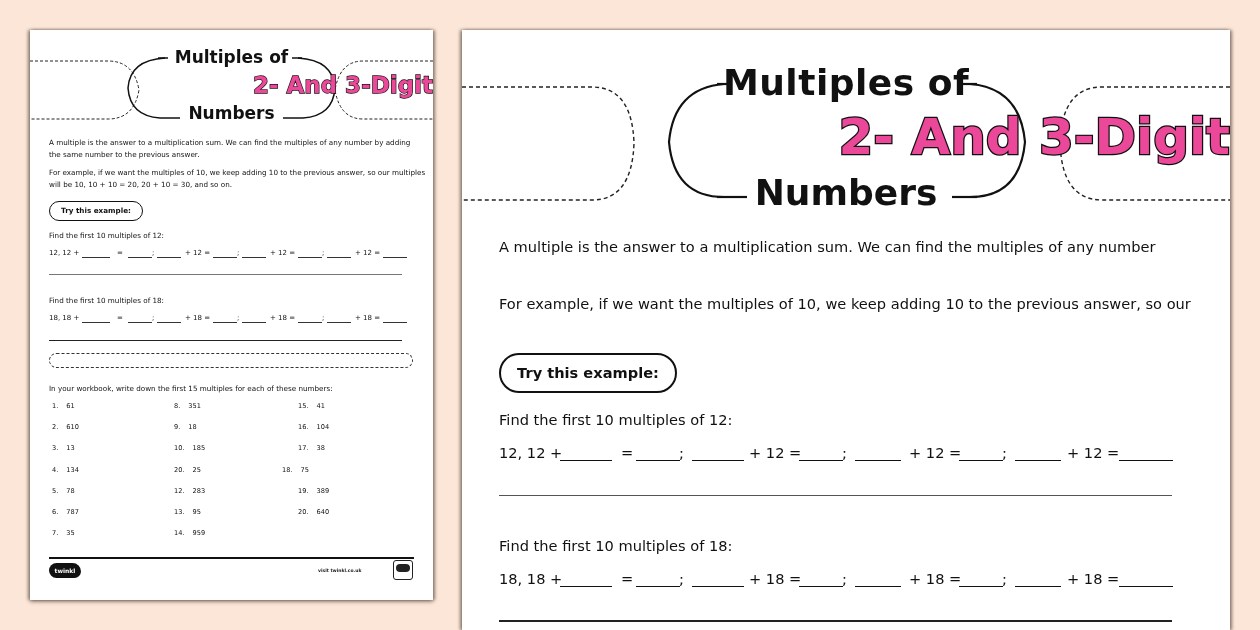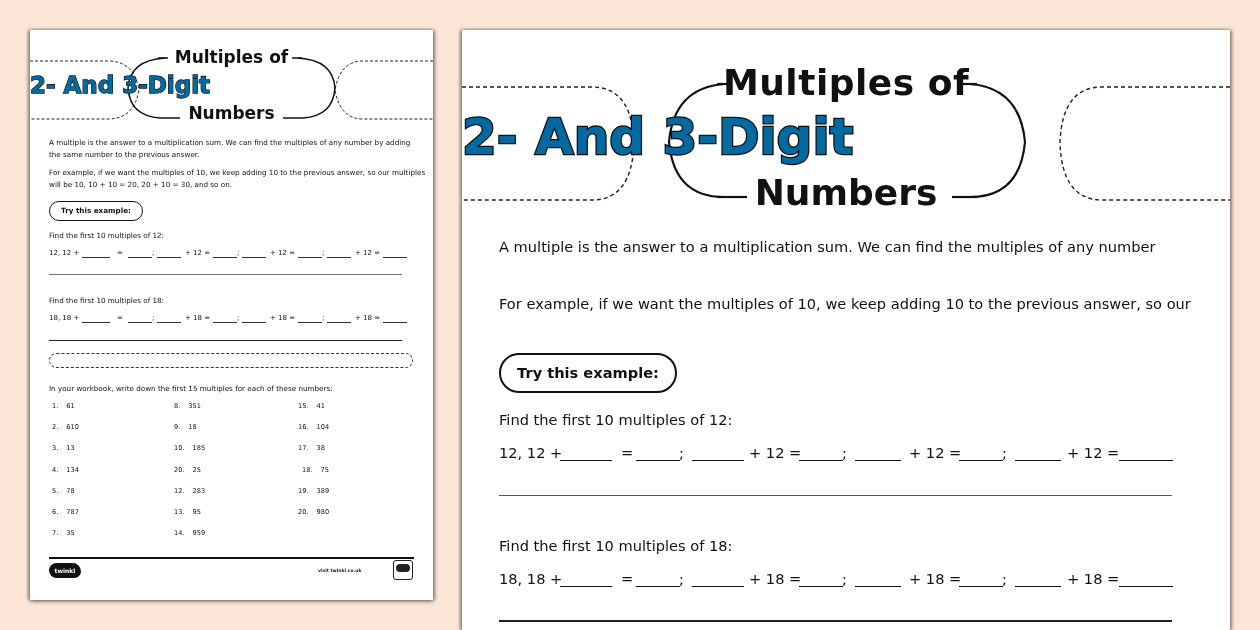--- a/index.html
+++ b/index.html
@@ -21,22 +21,22 @@
 
   
   .banner { position: absolute; }
   .banner svg { position: absolute; left: 0; top: 0; }
   .t-line1, .t-line3 {
     position: absolute; left: 0; right: 0; text-align: center;
     font-weight: bold; color: #111;
     font-family: "DejaVu Sans", sans-serif;
   }
   .t-line2 {
-    position: absolute; left: 0; right: 0; text-align: left;
-    font-weight: bold; color: #0369a1;
+    position: absolute; left: 0; right: 0; text-align: right;
+    font-weight: bold; color: #ec4899;
     font-family: "DejaVu Sans", sans-serif;
     -webkit-text-stroke: 2px #111;
     paint-order: stroke fill;
   }
 
   
   #large-page .banner { left: 0; top: 0; width: 768px; height: 190px; }
   #large-page .t-line1 { top: 32px; font-size: 36px; letter-spacing: 0.5px; }
   #large-page .t-line2 { top: 78px; font-size: 50px; -webkit-text-stroke: 2.5px #111; letter-spacing: 0px; }
   #large-page .t-line3 { top: 142px; font-size: 36px; }
@@ -192,23 +192,23 @@
     <div class="s-item" style="left:122px;top:21px"><span class="n">9.</span><span class="v">18</span></div>
     <div class="s-item" style="left:122px;top:42px"><span class="n">10.</span><span class="v">185</span></div>
     <div class="s-item" style="left:122px;top:64px"><span class="n">20.</span><span class="v">25</span></div>
     <div class="s-item" style="left:122px;top:85px"><span class="n">12.</span><span class="v">283</span></div>
     <div class="s-item" style="left:122px;top:106px"><span class="n">13.</span><span class="v">95</span></div>
     <div class="s-item" style="left:122px;top:127px"><span class="n">14.</span><span class="v">959</span></div>
 
     <div class="s-item" style="left:246px;top:0"><span class="n">15.</span><span class="v">41</span></div>
     <div class="s-item" style="left:246px;top:21px"><span class="n">16.</span><span class="v">104</span></div>
     <div class="s-item" style="left:246px;top:42px"><span class="n">17.</span><span class="v">38</span></div>
-    <div class="s-item" style="left:250px;top:64px"><span class="n">18.</span><span class="v">75</span></div>
+    <div class="s-item" style="left:230px;top:64px"><span class="n">18.</span><span class="v">75</span></div>
     <div class="s-item" style="left:246px;top:85px"><span class="n">19.</span><span class="v">389</span></div>
-    <div class="s-item" style="left:246px;top:106px"><span class="n">20.</span><span class="v">980</span></div>
+    <div class="s-item" style="left:246px;top:106px"><span class="n">20.</span><span class="v">640</span></div>
   </div>
 
   <div class="s-foot-rule"></div>
   <div class="twinkl-logo">twinkl</div>
   <div class="visit-text">visit twinkl.co.uk</div>
   <div class="badge-icon"></div>
 </div>
 
 <div id="large-page" class="page">
   <div class="banner">

